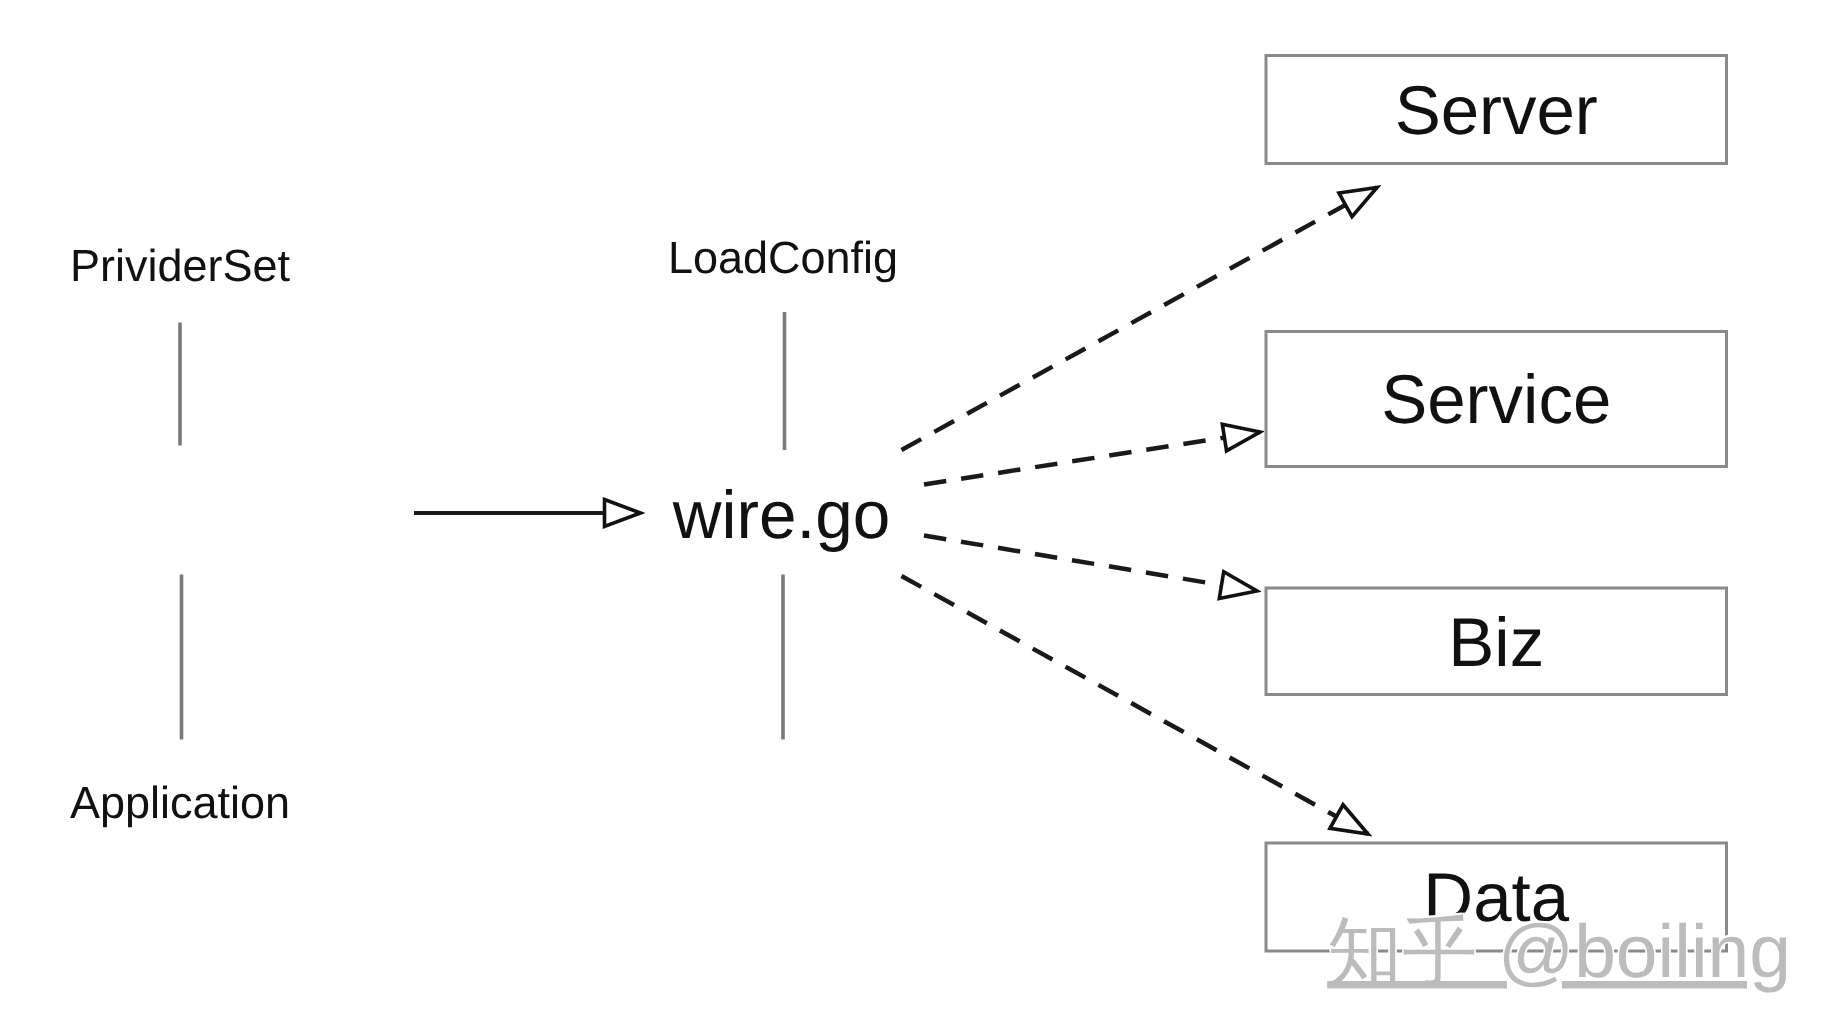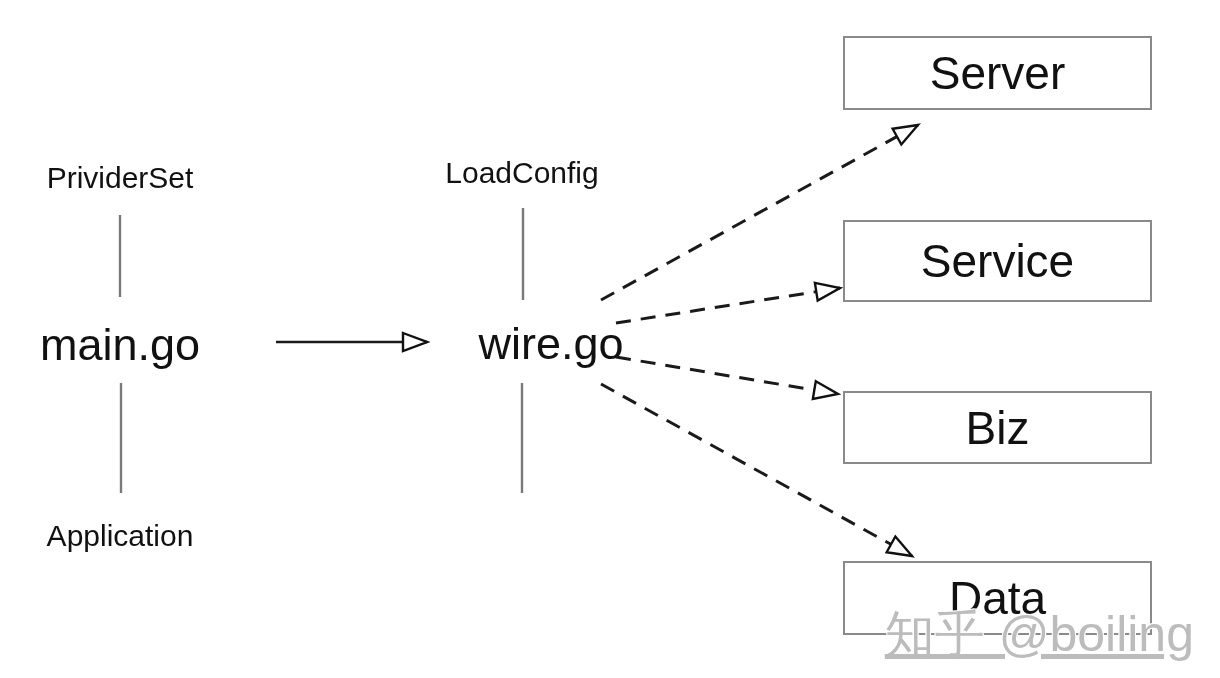--- a/index.html
+++ b/index.html
@@ -73,30 +73,29 @@
 
     <line x1="276" y1="342" x2="427" y2="342" stroke="#1a1a1a" stroke-width="2.6" marker-end="url(#openArrow)"></line>
 
     <line x1="601" y1="300" x2="918" y2="125" stroke="#1a1a1a" stroke-width="3" stroke-dasharray="15 10" marker-end="url(#openArrow)"></line>
     <line x1="616" y1="323" x2="840" y2="288" stroke="#1a1a1a" stroke-width="3" stroke-dasharray="15 10" marker-end="url(#openArrow)"></line>
     <line x1="616" y1="357" x2="838" y2="394" stroke="#1a1a1a" stroke-width="3" stroke-dasharray="15 10" marker-end="url(#openArrow)"></line>
     <line x1="601" y1="384" x2="912" y2="556" stroke="#1a1a1a" stroke-width="3" stroke-dasharray="15 10" marker-end="url(#openArrow)"></line>
   </svg>
 
   <div class="label label-small" style="left:120px;top:178px">PrividerSet</div>
-  <div class="label label-big" style="left:120px;top:344px">main.go</div>
   <div class="label label-small" style="left:120px;top:536px">Application</div>
 
   <div class="label label-small" style="left:522px;top:173px">LoadConfig</div>
-  <div class="label label-big" style="left:551px;top:343px">wire.go</div>
+  <div class="label label-big" style="left:521px;top:343px">wire.go</div>
 
   <div class="node-box" style="top:36px;height:74px">
     <span>Server</span>
   </div>
-  <div class="node-box" style="top:220px;height:82px">
+  <div class="node-box" style="top:220px;height:92px">
     <span>Service</span>
   </div>
   <div class="node-box" style="top:391px;height:73px">
     <span>Biz</span>
   </div>
   <div class="node-box" style="top:561px;height:74px">
     <span>Data</span>
   </div>
 
   <div class="watermark">知乎 @boiling</div>

